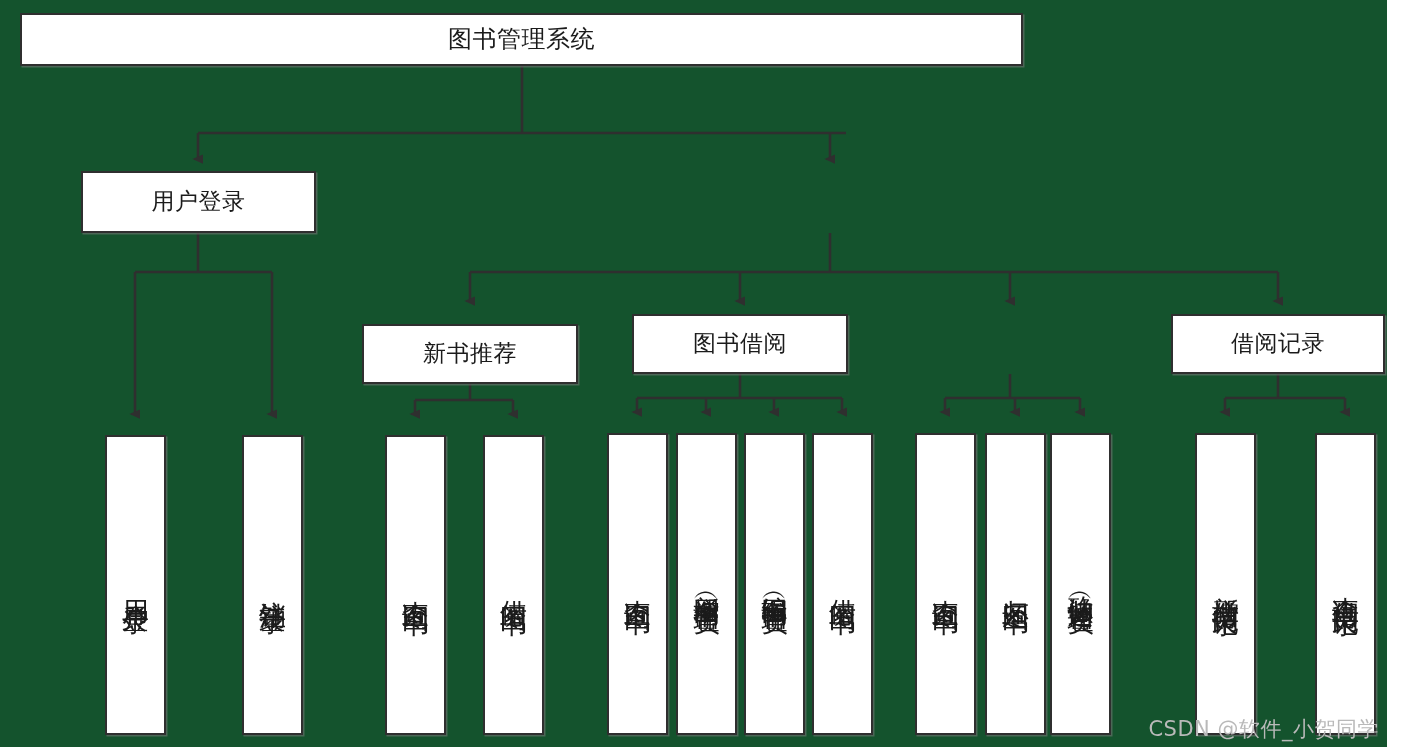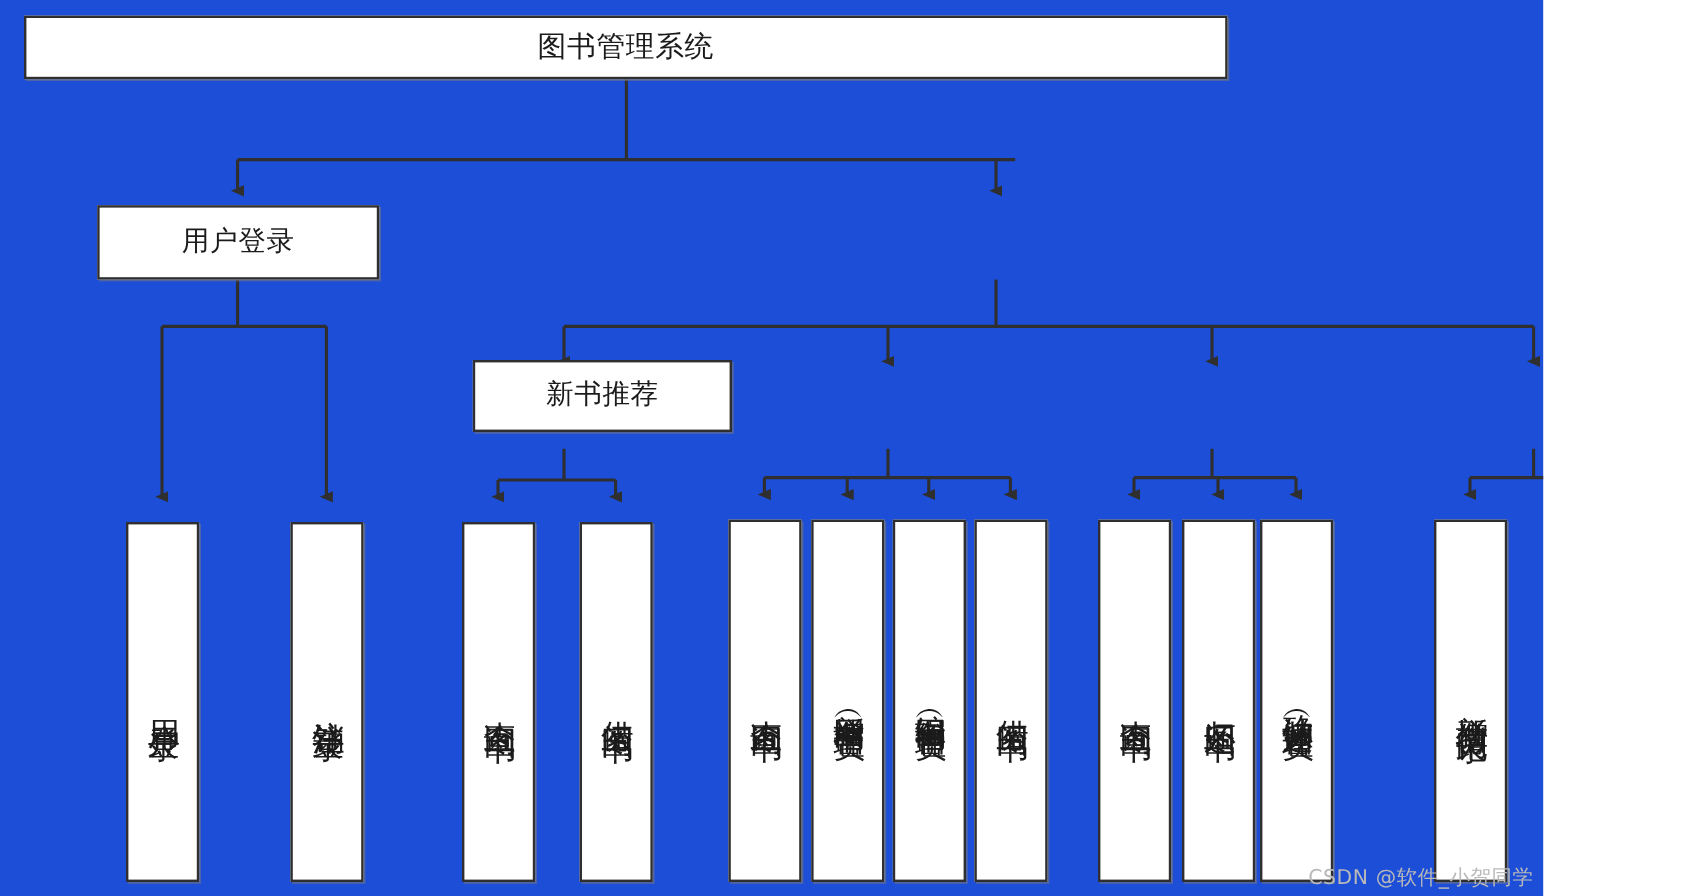--- a/index.html
+++ b/index.html
@@ -5,23 +5,23 @@
   html, body {
     margin: 0;
     padding: 0;
     background: #ffffff;
   }
   body {
     font-family: "DejaVu Sans", "Liberation Sans", sans-serif;
   }
   #canvas {
     position: relative;
-    width: 1286px;
+    width: 1387px;
     height: 747px;
-    background: #1d4ed8;
+    background: #14532d;
     overflow: hidden;
   }
   #edges {
     position: absolute;
     left: 0;
     top: 0;
     width: 1405px;
     height: 747px;
     pointer-events: none;
   }
@@ -65,21 +65,21 @@
     max-height: 290px;
   }
   .node.vert.tall .label {
     font-size: 26px;
     letter-spacing: 2px;
   }
   #watermark {
     position: absolute;
     right: 8px;
     bottom: 4px;
-    font-size: 17px;
+    font-size: 21px;
     color: #b9b9b9;
     white-space: nowrap;
     letter-spacing: 0.5px;
   }
 </style>
 </head>
 <body>
 
 <div id="canvas">
 
@@ -134,22 +134,28 @@
   </svg>
 
   <div class="node horiz root" style="left:20px; top:13px; width:1003px; height:53px;">
     <span class="label">图书管理系统</span>
   </div>
 
   <div class="node horiz" style="left:81px; top:171px; width:235px; height:62px;">
     <span class="label">用户登录</span>
   </div>
 
-  <div class="node horiz" style="left:362px; top:300px; width:216px; height:60px;margin-left:32px;">
+  <div class="node horiz" style="left:362px; top:324px; width:216px; height:60px;">
     <span class="label">新书推荐</span>
+  </div>
+  <div class="node horiz" style="left:632px; top:314px; width:216px; height:60px;">
+    <span class="label">图书借阅</span>
+  </div>
+  <div class="node horiz" style="left:1171px; top:314px; width:214px; height:60px;">
+    <span class="label">借阅记录</span>
   </div>
 
   <div class="node vert" style="left:105px; top:435px; width:61px; height:300px;">
     <span class="label">用户登录</span>
   </div>
   <div class="node vert" style="left:242px; top:435px; width:61px; height:300px;">
     <span class="label">注销登录</span>
   </div>
 
   <div class="node vert" style="left:385px; top:435px; width:61px; height:300px;">

